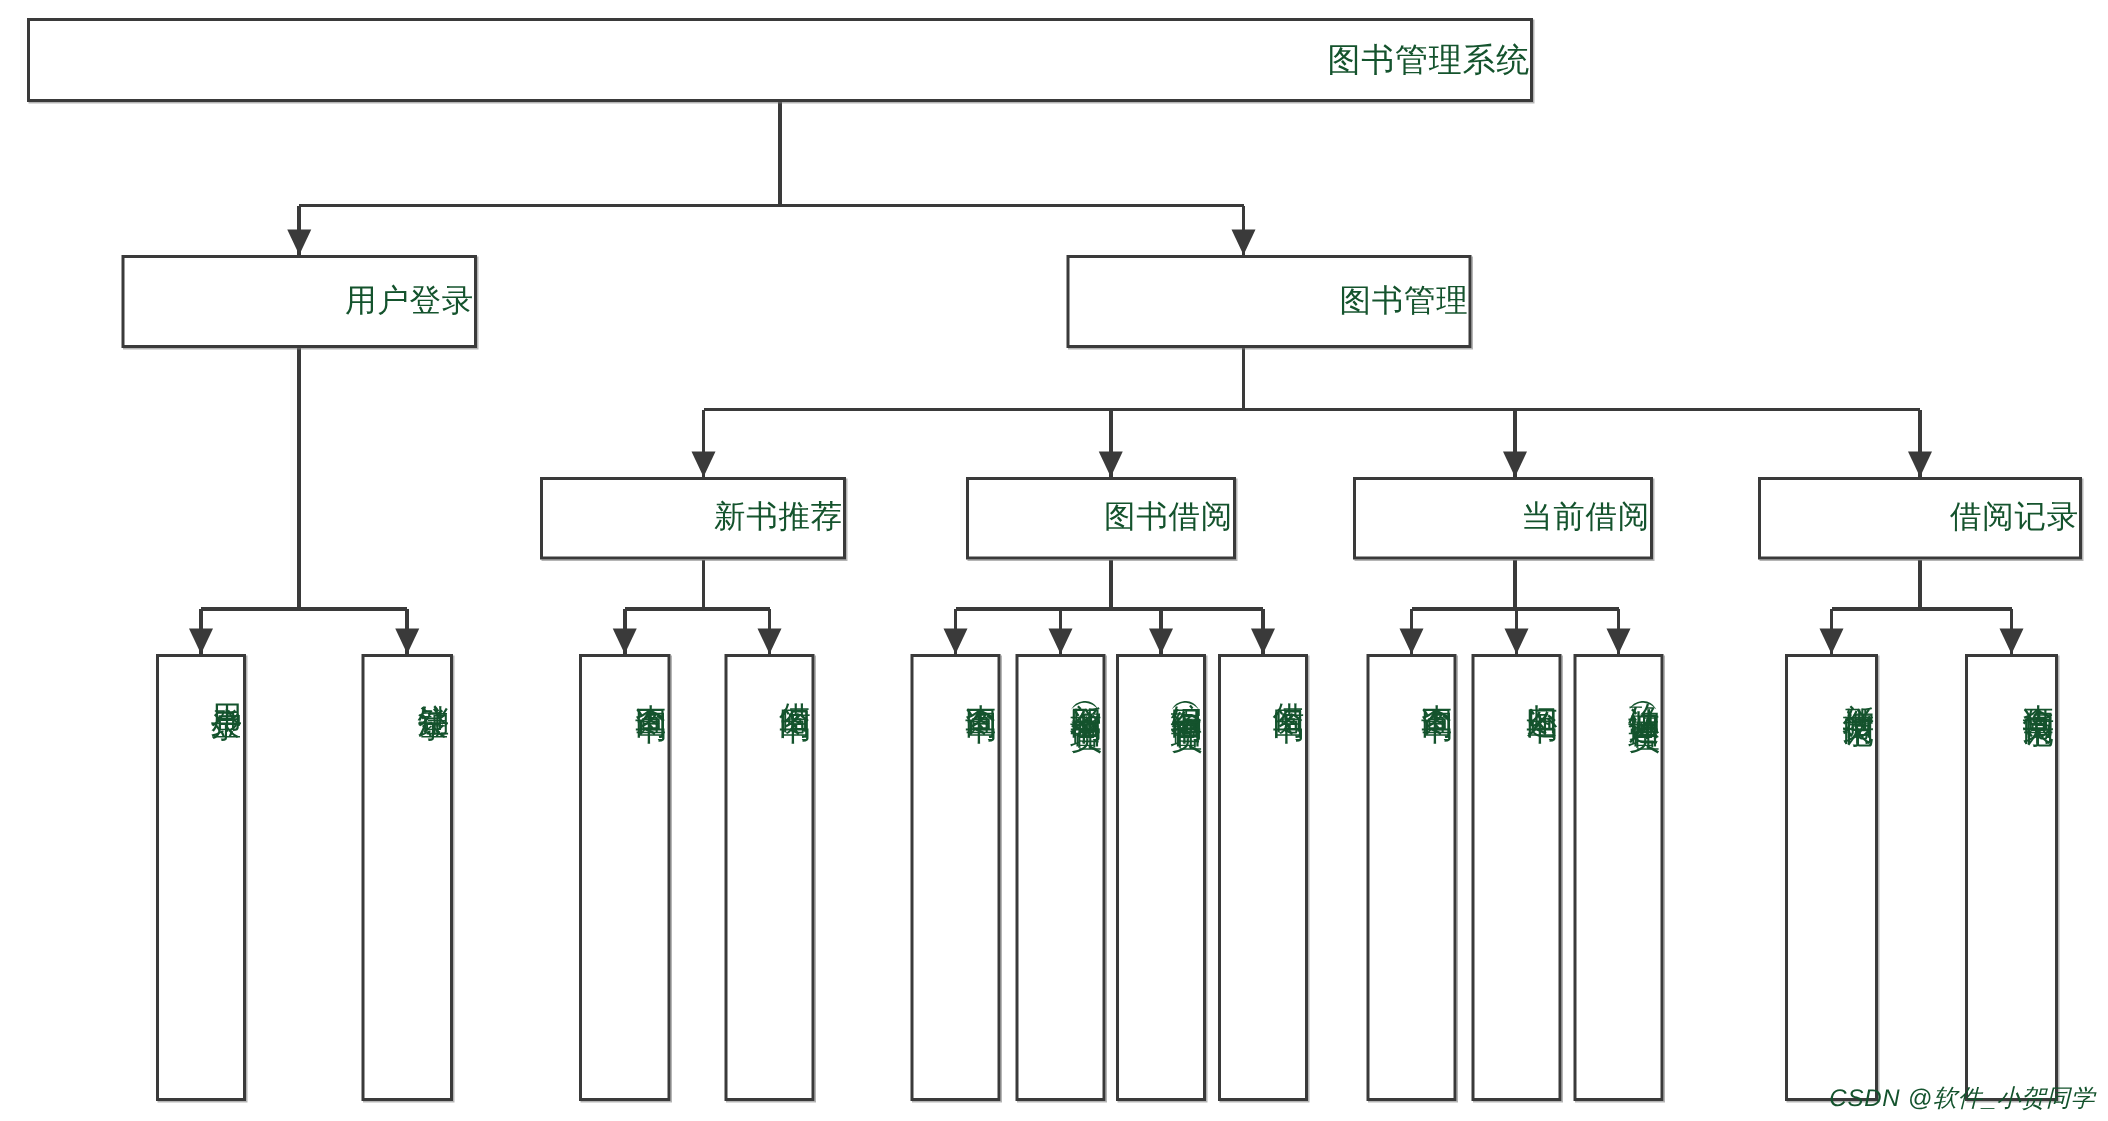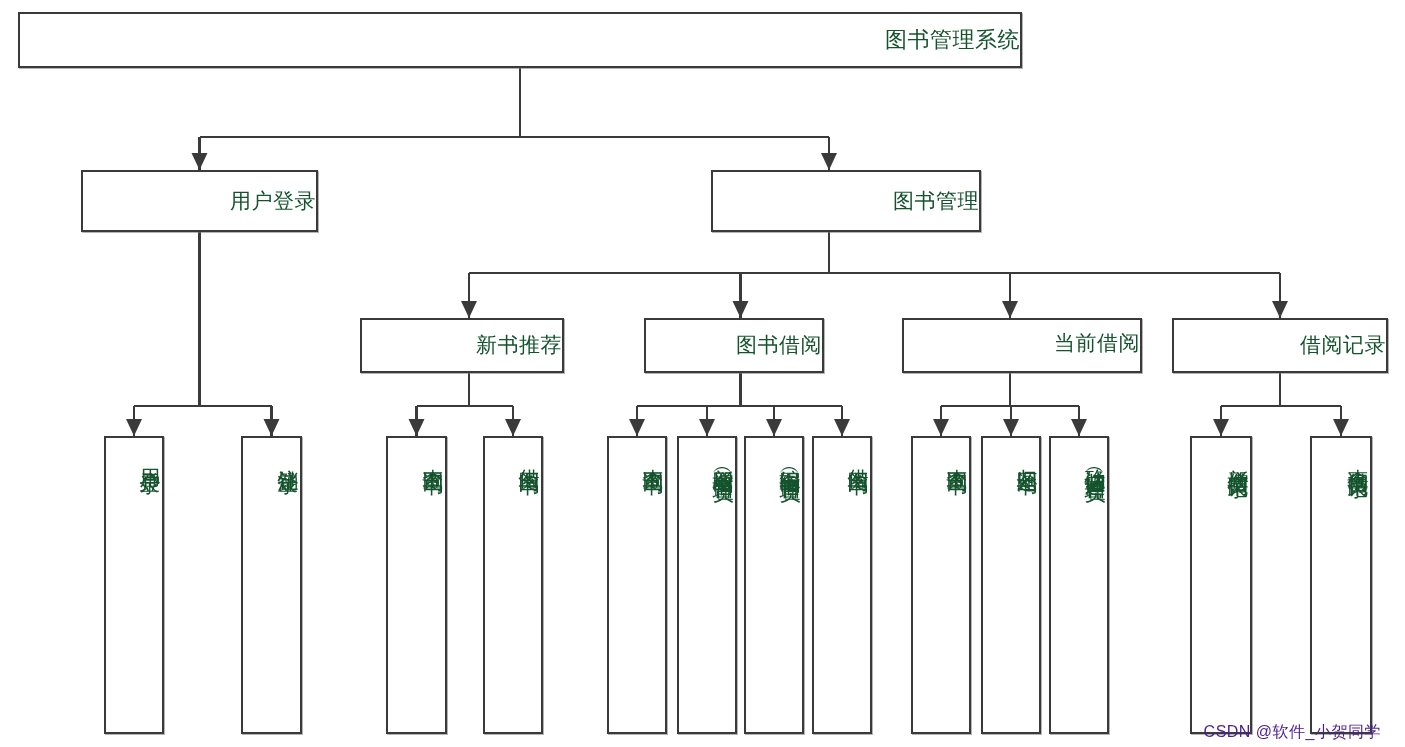--- a/index.html
+++ b/index.html
@@ -51,26 +51,27 @@
     writing-mode: vertical-rl;
     text-orientation: upright;
     font-size: 21px;
     line-height: 1.18;
     letter-spacing: 2px;
     white-space: normal;
     max-height: 100%;
   }
   #watermark {
     position: absolute;
-    right: 24px;
+    right: 8px;
     bottom: 4px;
     font-size: 16px;
-    color: #4c1d95;
+    color: #14532d;
     letter-spacing: 0.5px;
     white-space: nowrap;
+    font-style: italic;
   }
 </style>
 </head>
 <body>
 
 <div id="canvas">
   <svg id="edges" viewBox="0 0 1405 747" width="1405" height="747" aria-hidden="true">
       <line x1="520" y1="68" x2="520" y2="137" stroke="#3a3a3a" stroke-width="2.5" shape-rendering="crispEdges"></line>
       <line x1="199.5" y1="137" x2="829" y2="137" stroke="#3a3a3a" stroke-width="2.5" shape-rendering="crispEdges"></line>
       <line x1="199.5" y1="137" x2="199.5" y2="170" stroke="#3a3a3a" stroke-width="2.5" shape-rendering="crispEdges"></line>
@@ -133,21 +134,21 @@
       </div>
       <div class="node" style="left: 711px; top: 170px; width: 270px; height: 62px;">
         <span class="label">图书管理</span>
       </div>
       <div class="node" style="left: 360px; top: 318px; width: 204px; height: 55px;">
         <span class="label">新书推荐</span>
       </div>
       <div class="node" style="left: 631px; top: 318px; width: 180px; height: 55px; margin-left: 13px;">
         <span class="label">图书借阅</span>
       </div>
-      <div class="node" style="left: 902px; top: 318px; width: 240px; height: 55px; font-family: Liberation Mono, monospace;">
+      <div class="node" style="left: 902px; top: 318px; width: 200px; height: 55px;">
         <span class="label">当前借阅</span>
       </div>
       <div class="node" style="left: 1172px; top: 318px; width: 216px; height: 55px; padding-left: 25px;">
         <span class="label">借阅记录</span>
       </div>
       <div class="node vertical" style="left: 104px; top: 436px; width: 60px; height: 298px;">
         <span class="label">用户登录</span>
       </div>
       <div class="node vertical" style="left: 241px; top: 436px; width: 61px; height: 298px;">
         <span class="label">注销登录</span>

